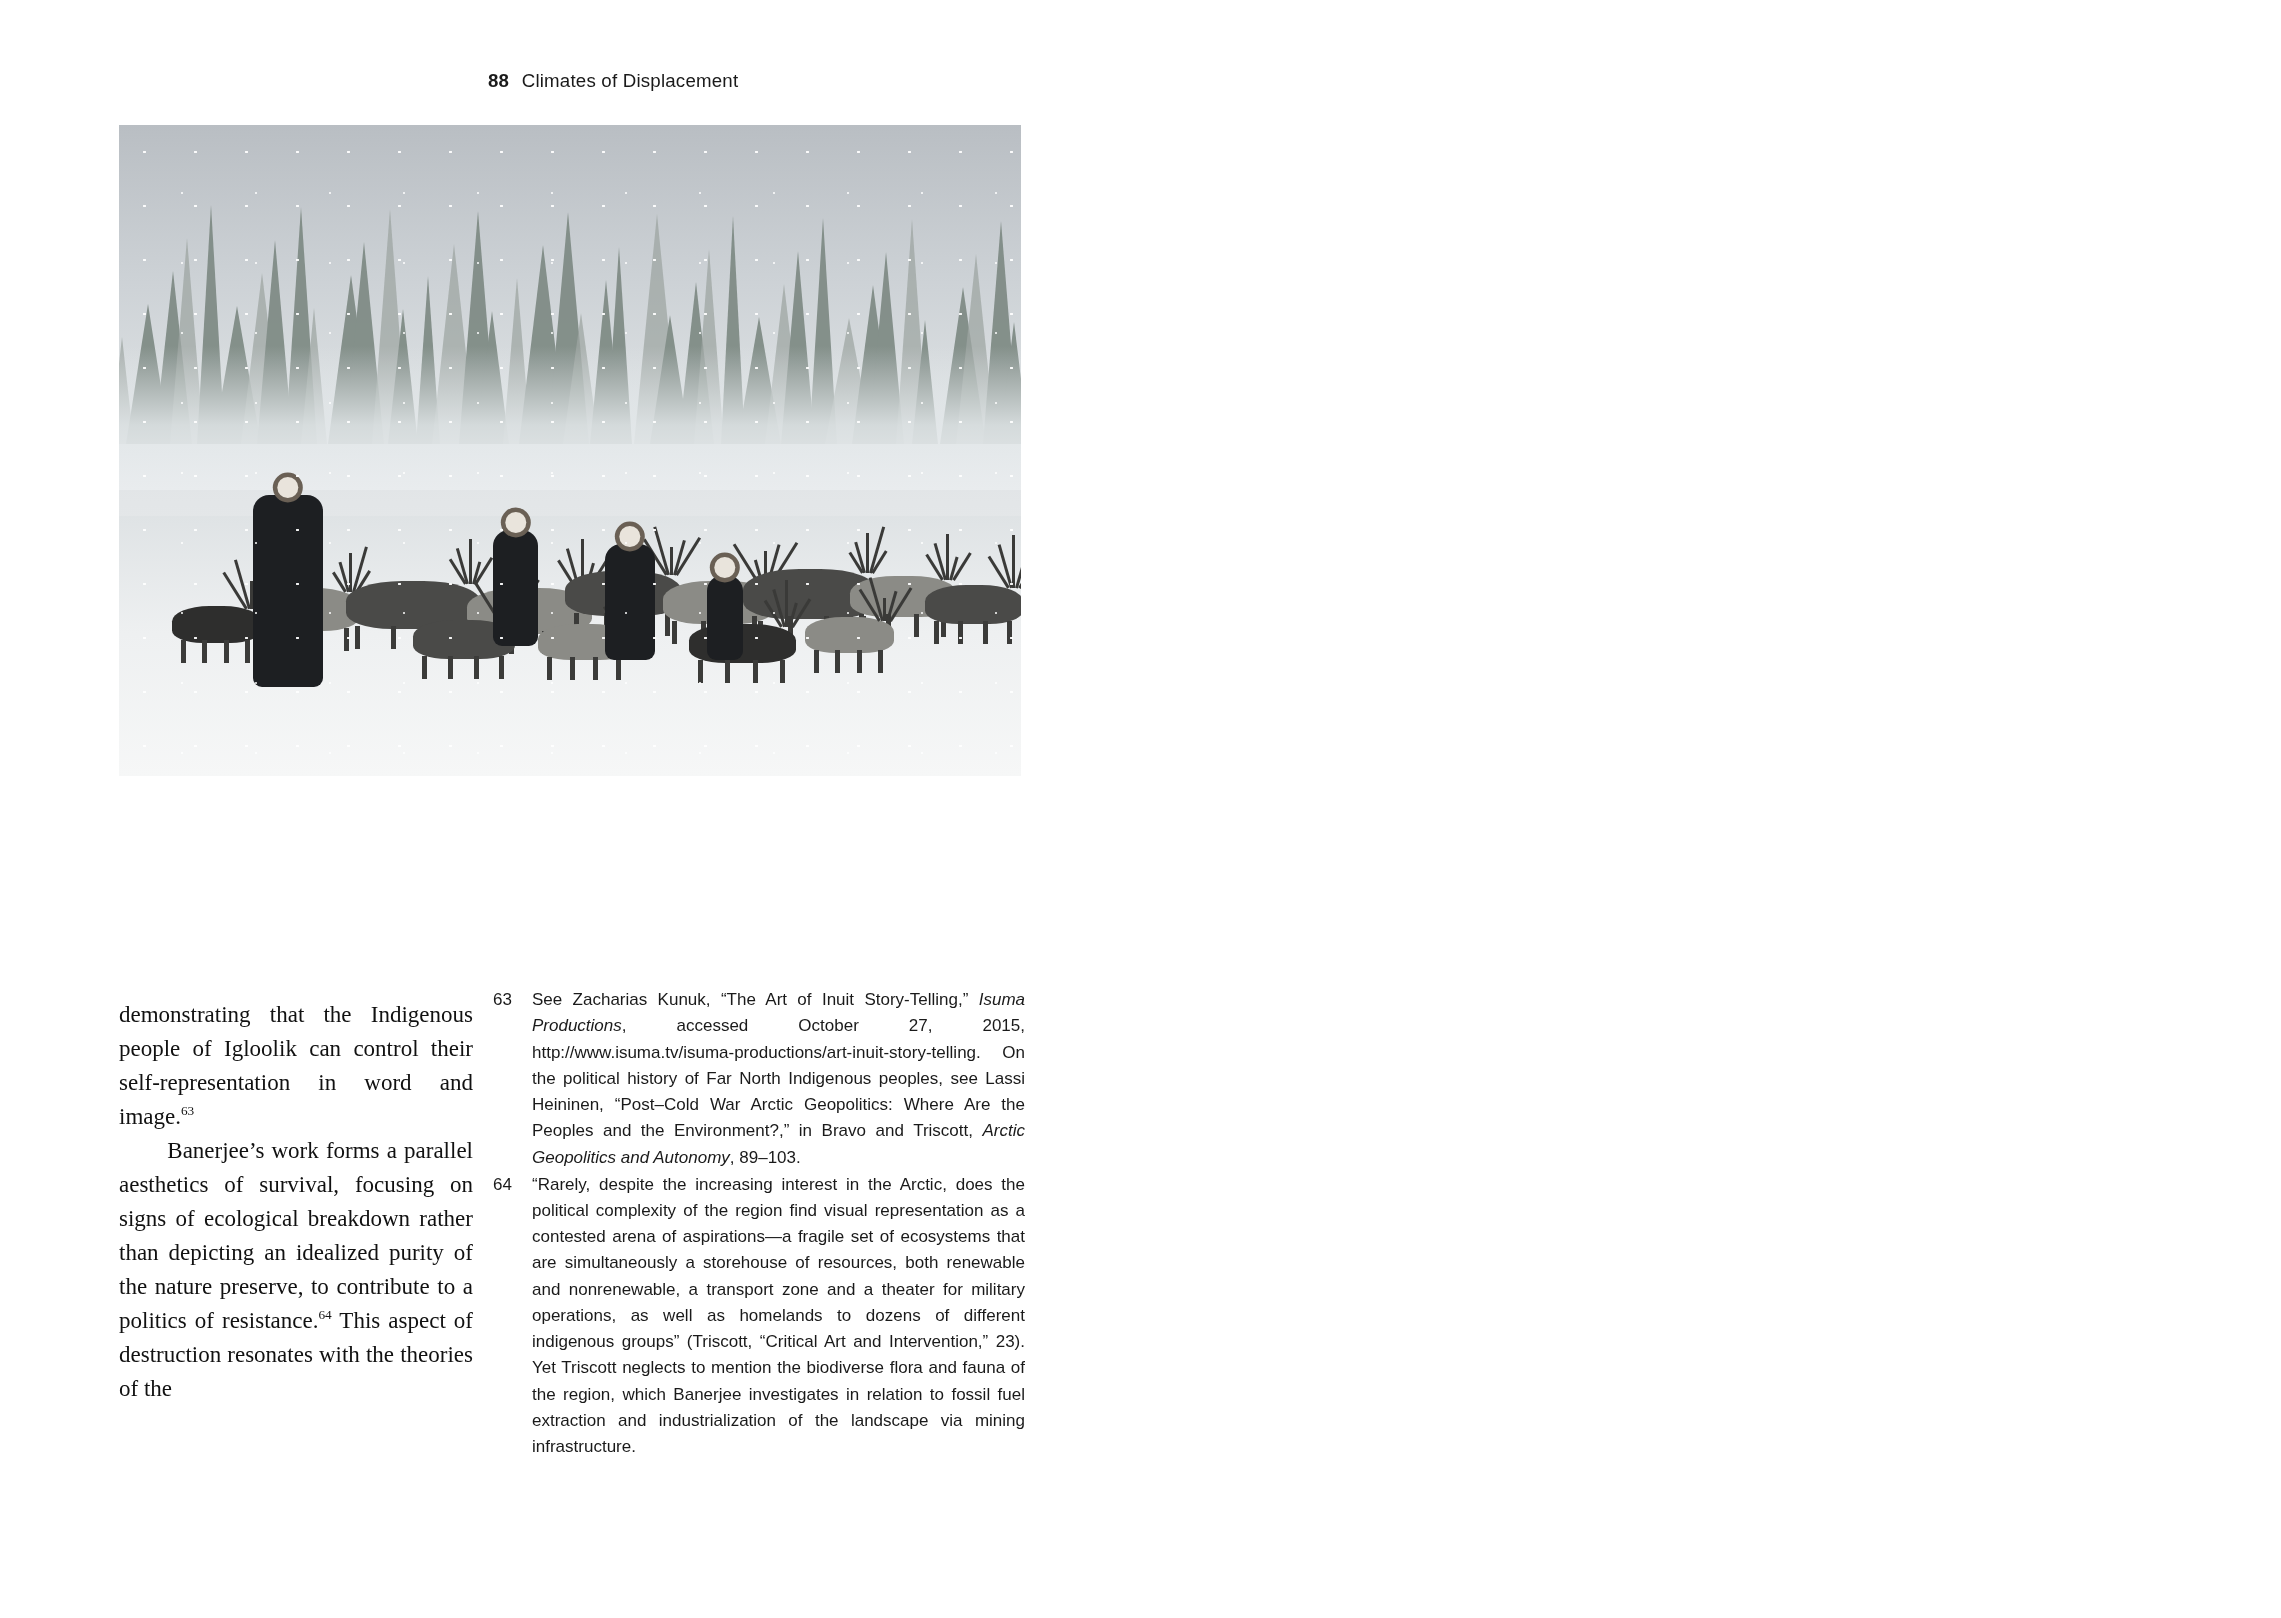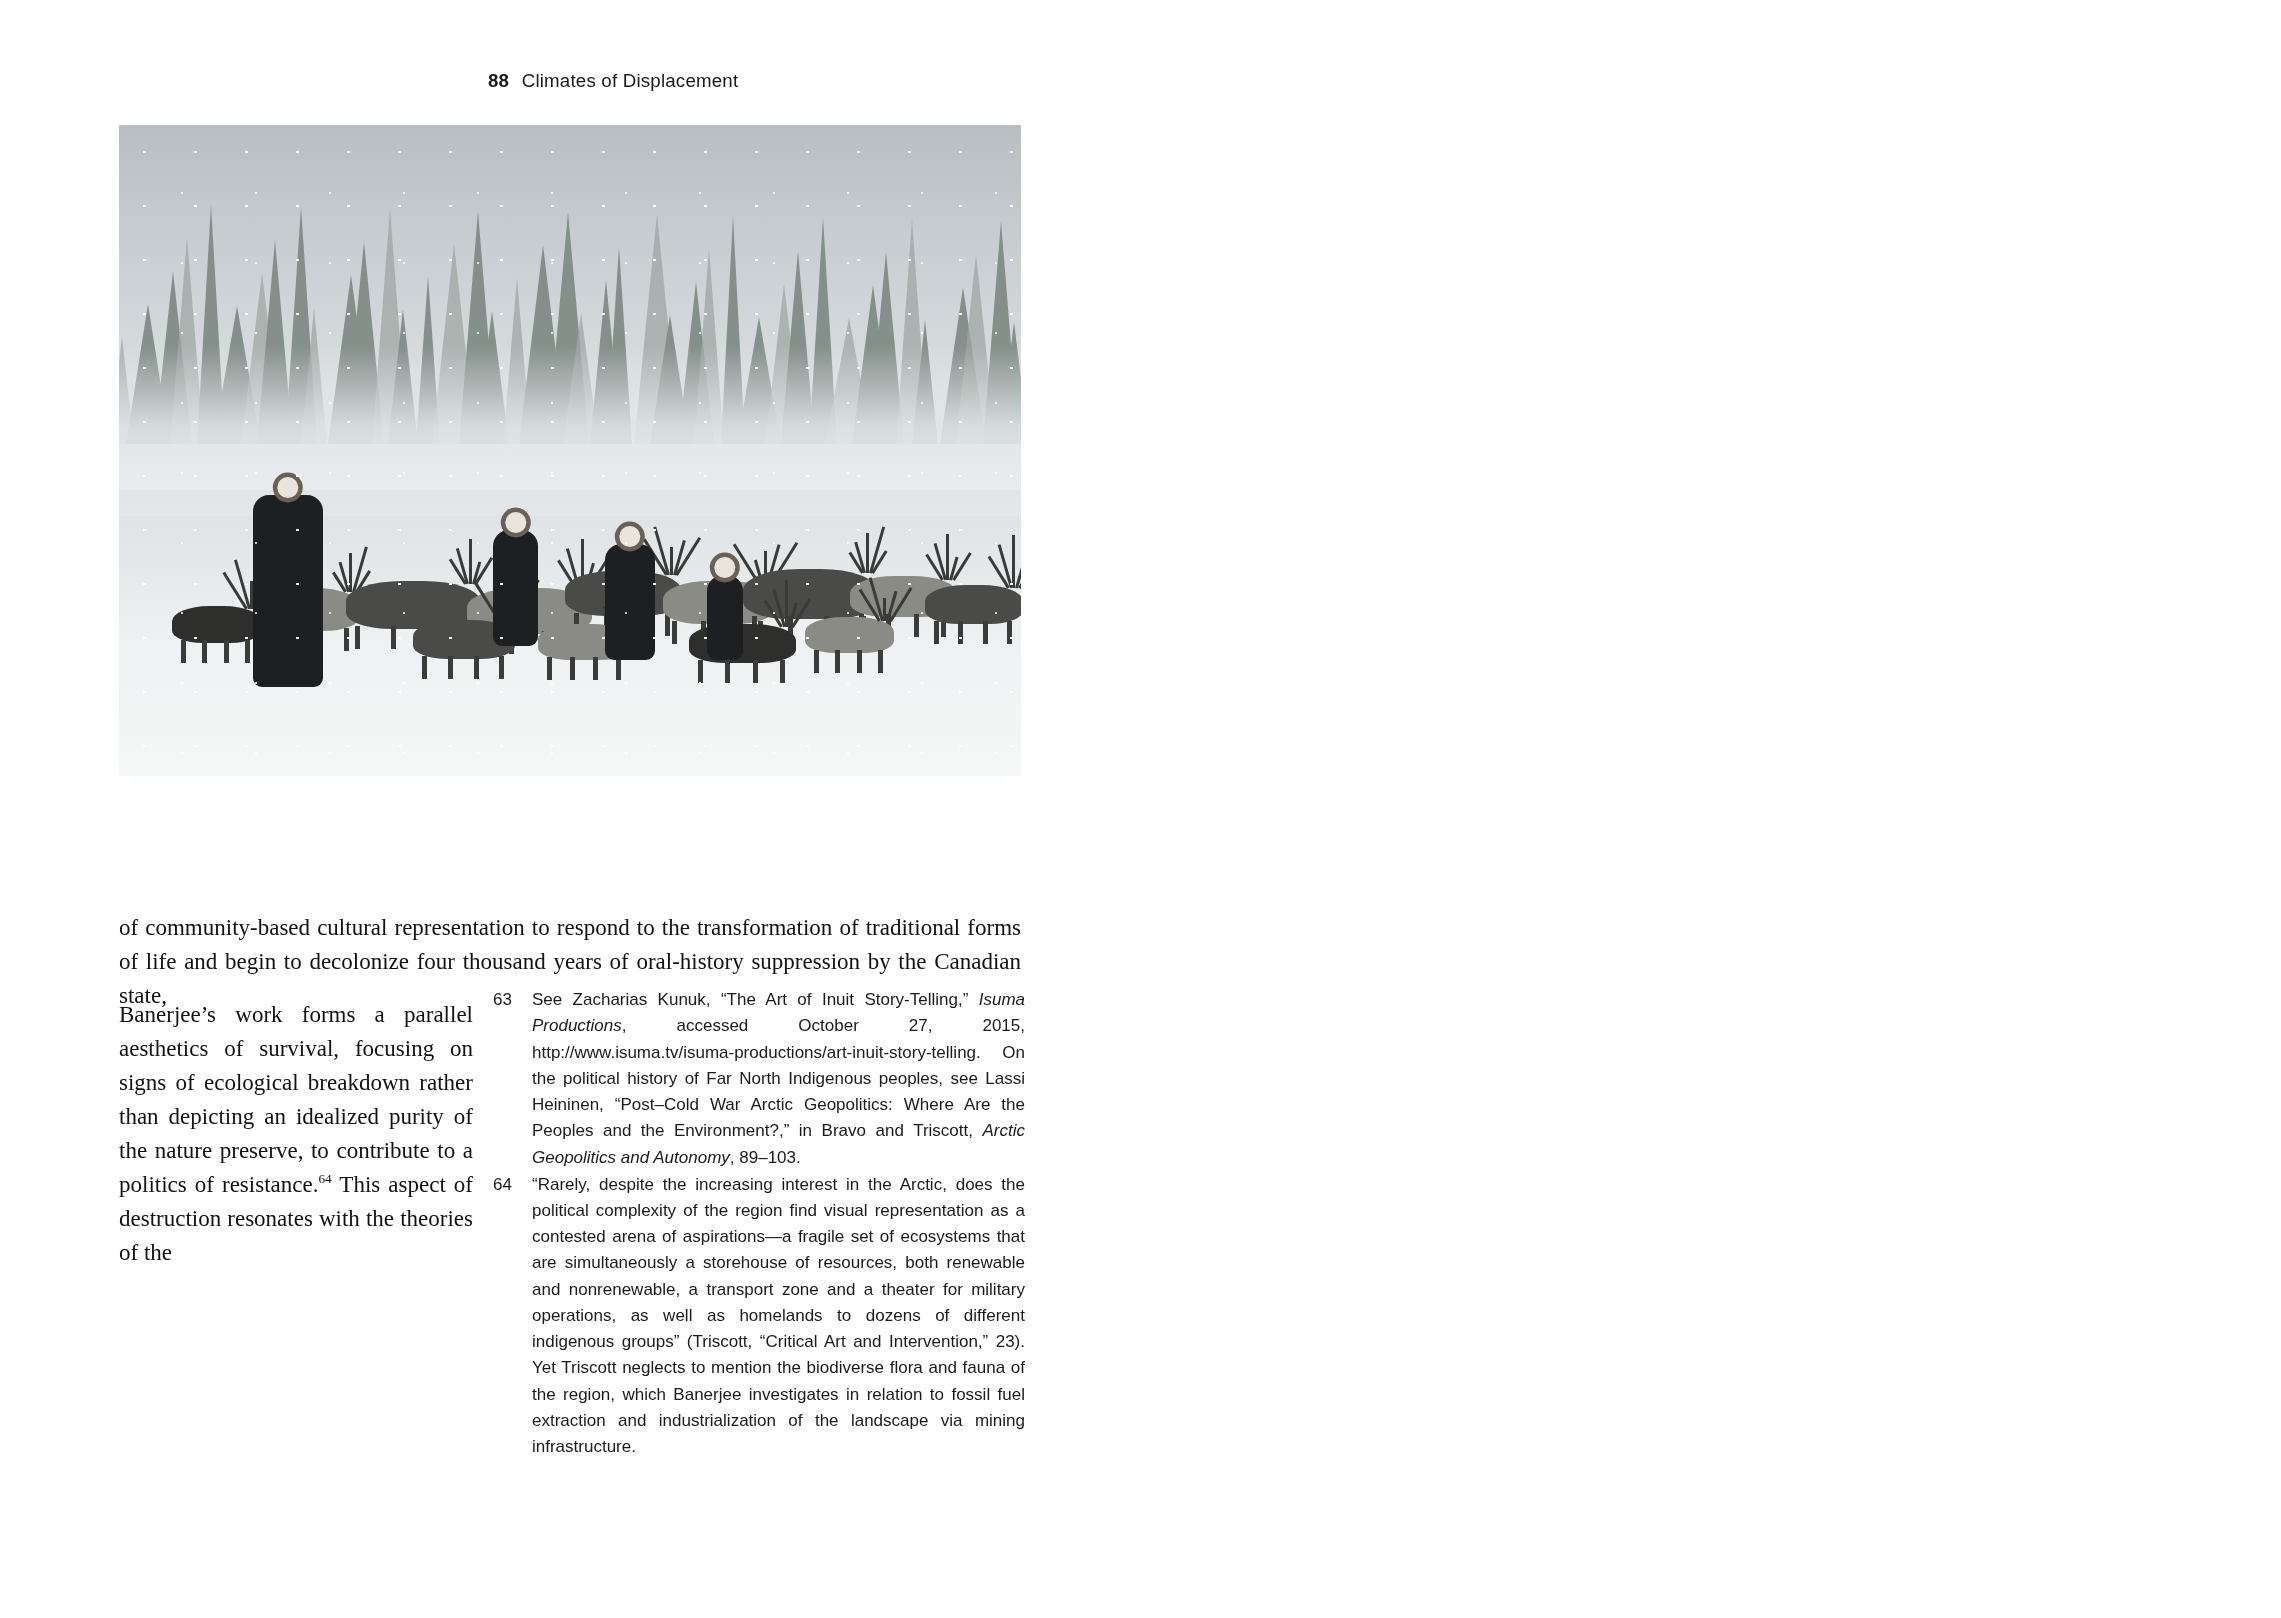--- a/index.html
+++ b/index.html
@@ -413,25 +413,25 @@
               <div class="head"></div>
             </div>
             <div class="person" style="left: 588px; top: 450px; width: 36px; height: 85px;">
               <div class="head"></div>
             </div>
           </div>
         <div class="snowflecks"></div>
       </div>
     </div>
 
-    <div class="body-col left-wide">
-      <p>of community-based cultural representation to respond to the transformation of traditional forms of life and begin to decolonize four thousand years of oral-history suppression by the Canadian state,</p>
-    </div>
 
     <div class="body-col left-narrow">
+      <p>
+        <span>demonstrating that the Indigenous people of Igloolik can control their self-representation in word and image.</span><sup>63</sup>
+      </p>
       <p>
         <span>Banerjee’s work forms a parallel aesthetics of survival, focusing on signs of ecological breakdown rather than depicting an idealized purity of the nature preserve, to contribute to a politics of resistance.</span><sup>64</sup><span> This aspect of destruction resonates with the theories of the</span>
       </p>
     </div>
 
     <div class="notes notes-left" id="notes-left">
         <div class="note">
           <div class="num">63</div>
           <div class="txt"><span>See Zacharias Kunuk, “The Art of Inuit Story-Telling,” </span><i>Isuma Productions</i><span>, accessed October 27, 2015, http://www.isuma.tv/isuma-productions/art-inuit-story-telling. On the political history of Far North Indigenous peoples, see Lassi Heininen, “Post–Cold War Arctic Geopolitics: Where Are the Peoples and the Environment?,” in Bravo and Triscott, </span><i>Arctic Geopolitics and Autonomy</i><span>, 89–103.</span></div>
         </div>

